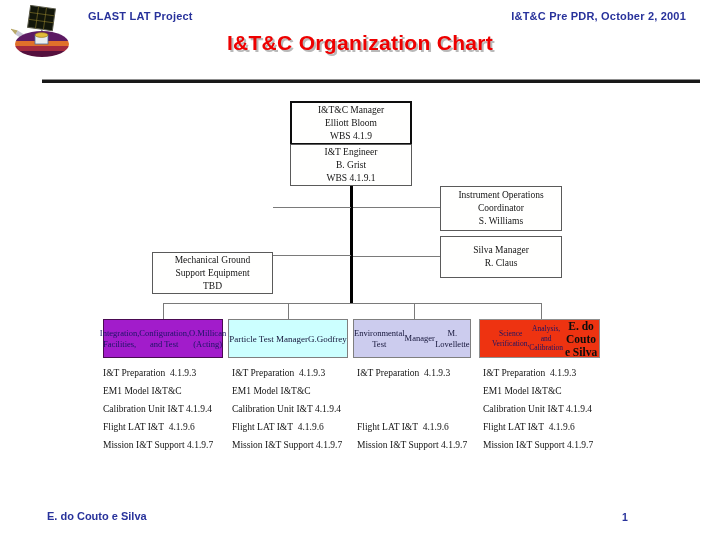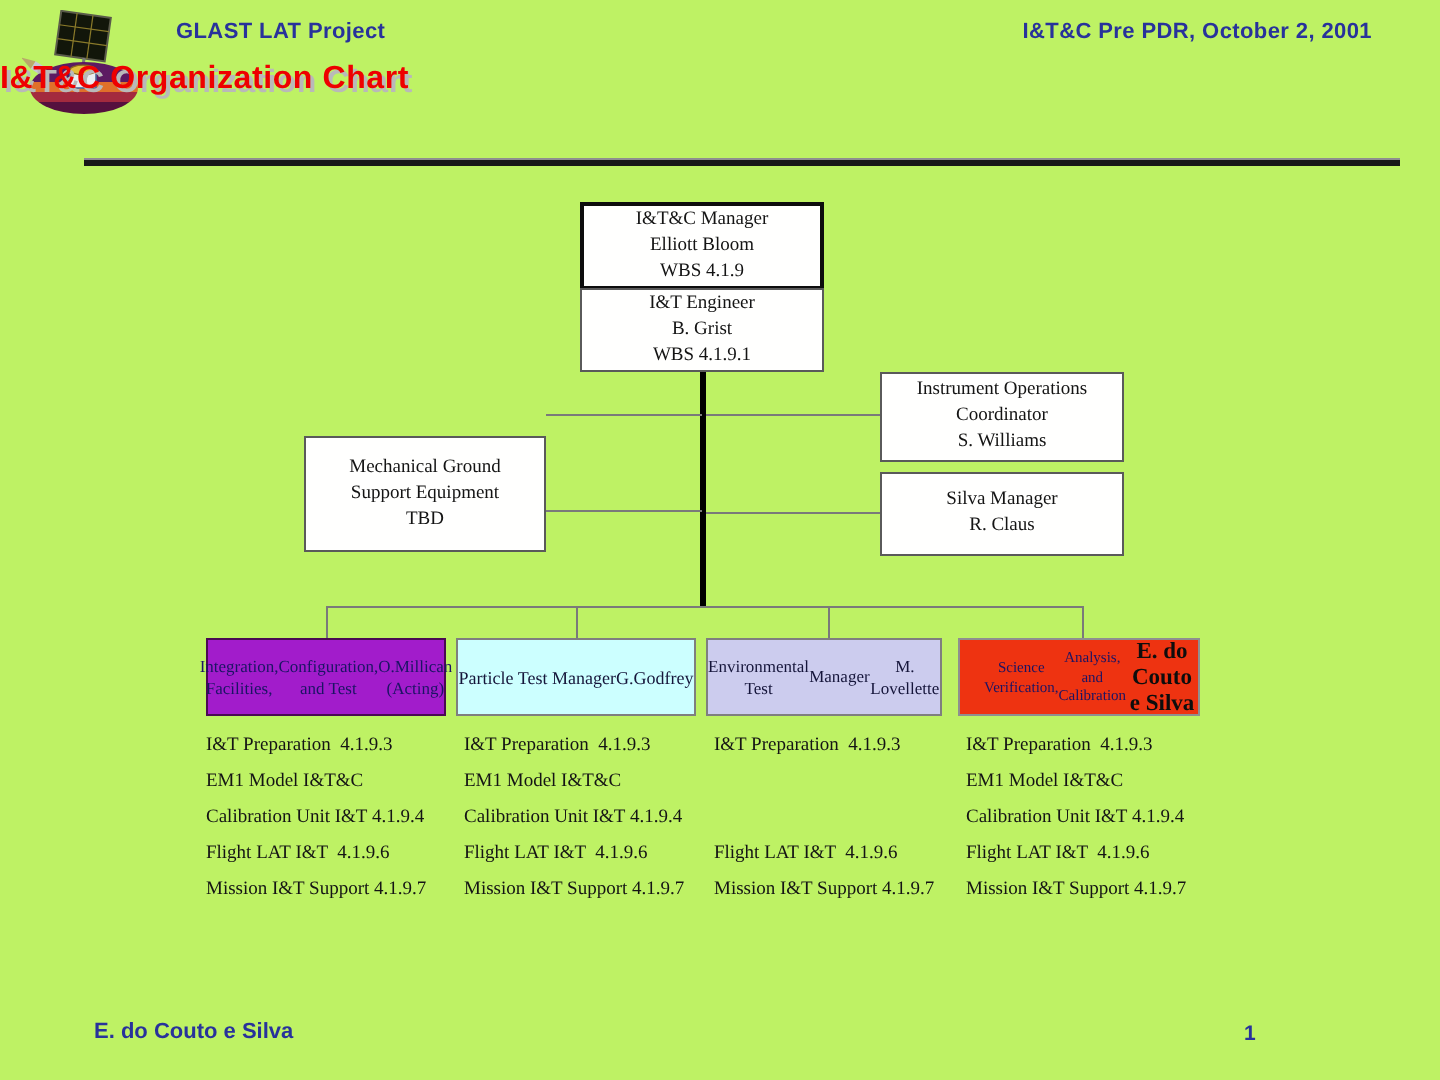--- a/index.html
+++ b/index.html
@@ -1,49 +1,49 @@
 <!DOCTYPE html>
 <html><head>
 <meta charset="utf-8">
 <style>
   html,body{margin:0;padding:0;background:#888;}
   .slide{
     position:relative;width:720px;height:540px;margin:0 auto;
-    background:#bef264;overflow:hidden;
+    background:#ffffff;overflow:hidden;
     font-family:"Liberation Sans",sans-serif;
   }
   
   .hdr-label{
     position:absolute;top:10px;font-size:11px;font-weight:bold;
     color:#28329b;letter-spacing:.2px;
   }
   .hdr-project{left:88px;}
   .hdr-meeting{right:34px;margin-left:24px;}
   .slide-title{
-    position:absolute;top:31px;left:0;width:100%;text-align:left;
-    font-size:16px;font-weight:bold;color:#ee0000;
+    position:absolute;top:31px;left:0;width:100%;text-align:center;
+    font-size:21px;font-weight:bold;color:#ee0000;
     text-shadow:2px 2px 0 #b9b9b9;letter-spacing:.3px;
   }
   .divider{
     position:absolute;left:42px;top:79px;width:658px;height:3px;
     background:#181818;border-top:1.5px solid #8f8f8f;
   }
   .logo{position:absolute;left:11px;top:5px;}
   
   .obox{
     position:absolute;box-sizing:border-box;background:#fffffe;
     border:1px solid #5a5a5a;
     display:flex;flex-direction:column;justify-content:center;align-items:center;
     text-align:center;font-family:"Liberation Serif",serif;
     font-size:9.5px;line-height:13px;color:#141414;
   }
   .b-manager{left:290px;top:101px;width:122px;height:44px;border:2px solid #0d0d0d;}
   .b-engineer{left:290px;top:144px;width:122px;height:42px;}
   .b-reliability{left:152px;top:188px;width:121px;height:40px;}
-  .b-mechanical{left:152px;top:218px;width:121px;height:58px;}
+  .b-mechanical{left:152px;top:252px;width:121px;height:42px;}
   .b-instrument{left:440px;top:186px;width:122px;height:45px;}
   .b-online{left:440px;top:236px;width:122px;height:42px;}
   
   .hline{position:absolute;height:1px;background:#7a7a7a;}
   .vstub{position:absolute;width:1px;background:#7a7a7a;}
   .vmain{position:absolute;left:350px;top:186px;width:3px;height:118px;background:#000;}
   .l-rel{left:273px;top:207px;width:78px;}
   .l-mech{left:273px;top:255px;width:78px;}
   .l-instr{left:353px;top:207px;width:87px;}
   .l-online{left:353px;top:256px;width:87px;}

